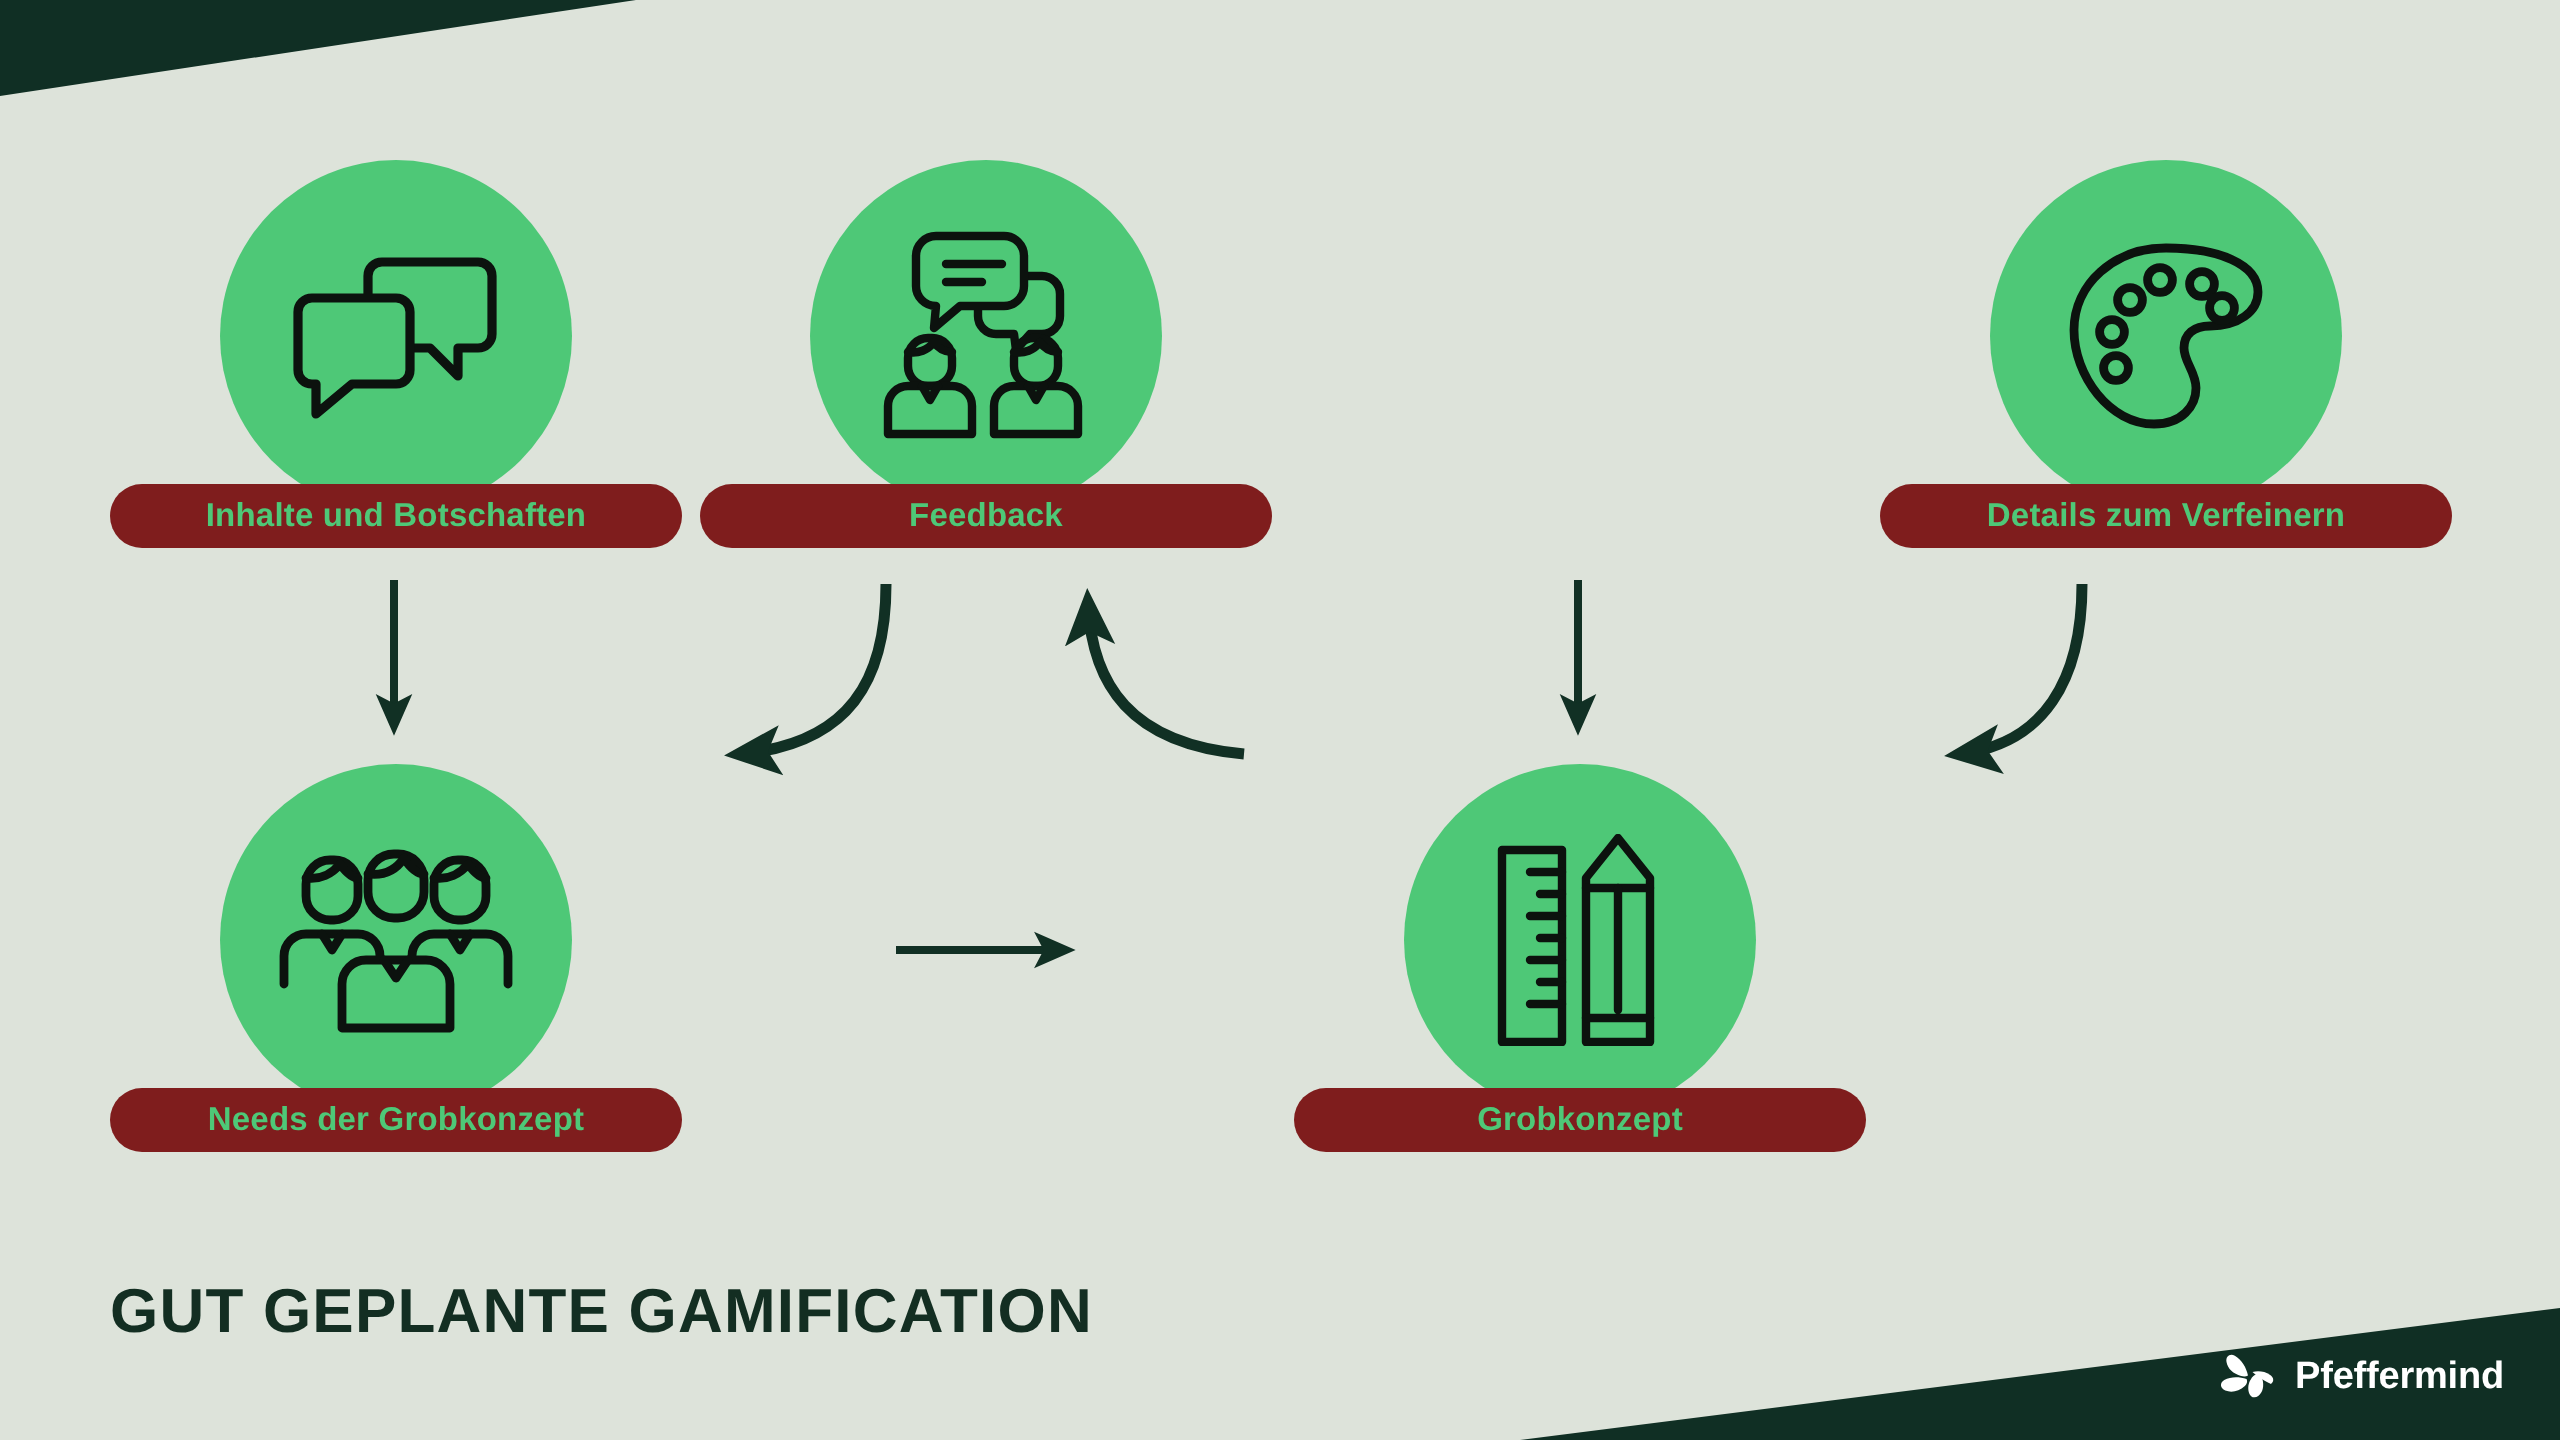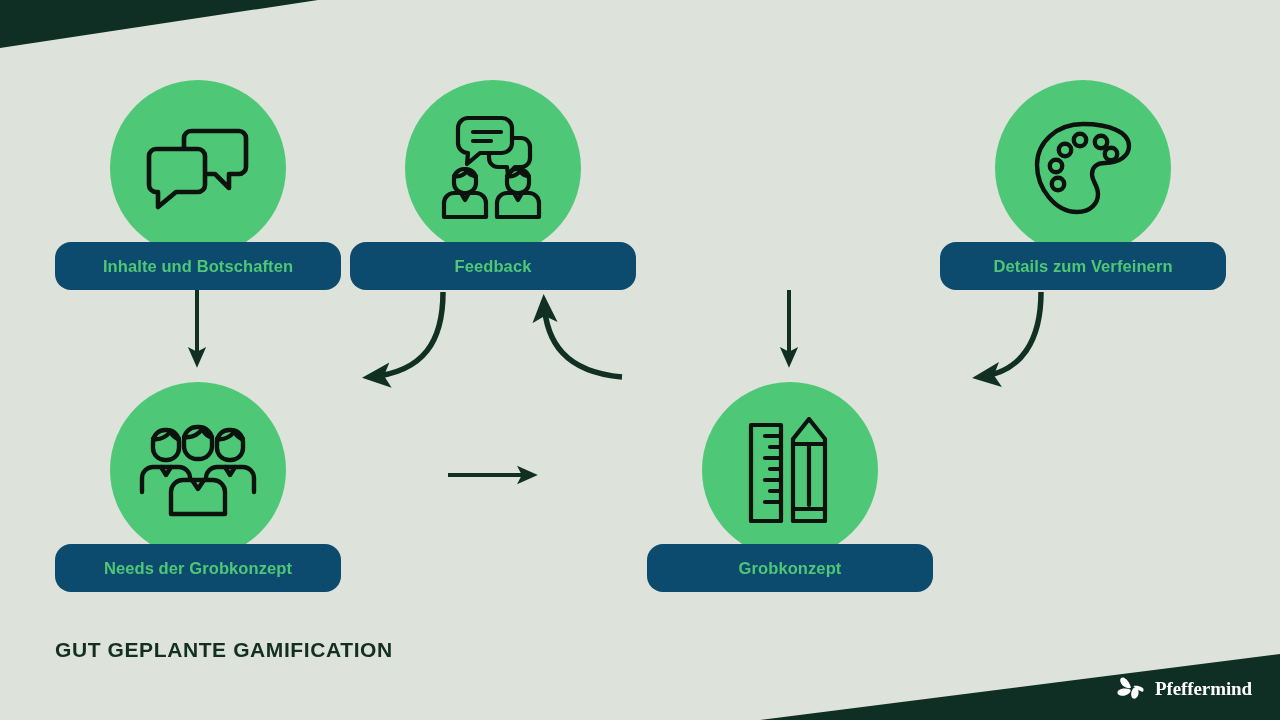--- a/index.html
+++ b/index.html
@@ -27,21 +27,20 @@
     background: #102f24;
     clip-path: polygon(520px 0, 520px 66px, 0 66px);
   }
 
   
   .logo {
     position: absolute;
     right: 28px; bottom: 18px;
     display: flex; align-items: center; gap: 9px;
     z-index: 5;
-    font-family: Liberation Serif, serif;
   }
   .logo-mark { width: 30px; height: 26px; display: block; }
   .logo-text {
     color: #ffffff;
     font-size: 19px;
     font-weight: bold;
     letter-spacing: -0.1px;
     white-space: nowrap;
   }
 
@@ -54,23 +53,23 @@
   }
   .node-circle {
     width: 176px; height: 176px;
     border-radius: 50%;
     background: #4ec877;
     display: flex; align-items: center; justify-content: center;
   }
   .node-circle svg { display: block; }
   .node-pill {
     margin-top: -14px;
-    height: 48px;
+    height: 32px;
     border-radius: 16px;
-    background: #0c4a6e;
+    background: #7f1d1d;
     color: #4ec877;
     font-size: 16.5px;
     font-weight: bold;
     letter-spacing: 0.1px;
     display: flex; align-items: center; justify-content: center;
     padding: 0 26px;
     white-space: nowrap;
     position: relative;
     z-index: 3;
   }
@@ -93,21 +92,21 @@
   .arrows {
     position: absolute; left: 0; top: 0;
     width: 1280px; height: 720px;
     pointer-events: none;
   }
 
   
   .slide-title {
     position: absolute;
     left: 55px; top: 638px;
-    font-size: 21px;
+    font-size: 31px;
     font-weight: bold;
     color: #132e22;
     letter-spacing: 0.6px;
     white-space: nowrap;
   }
 </style>
 </head>
 <body>
 
 <div id="slide">

